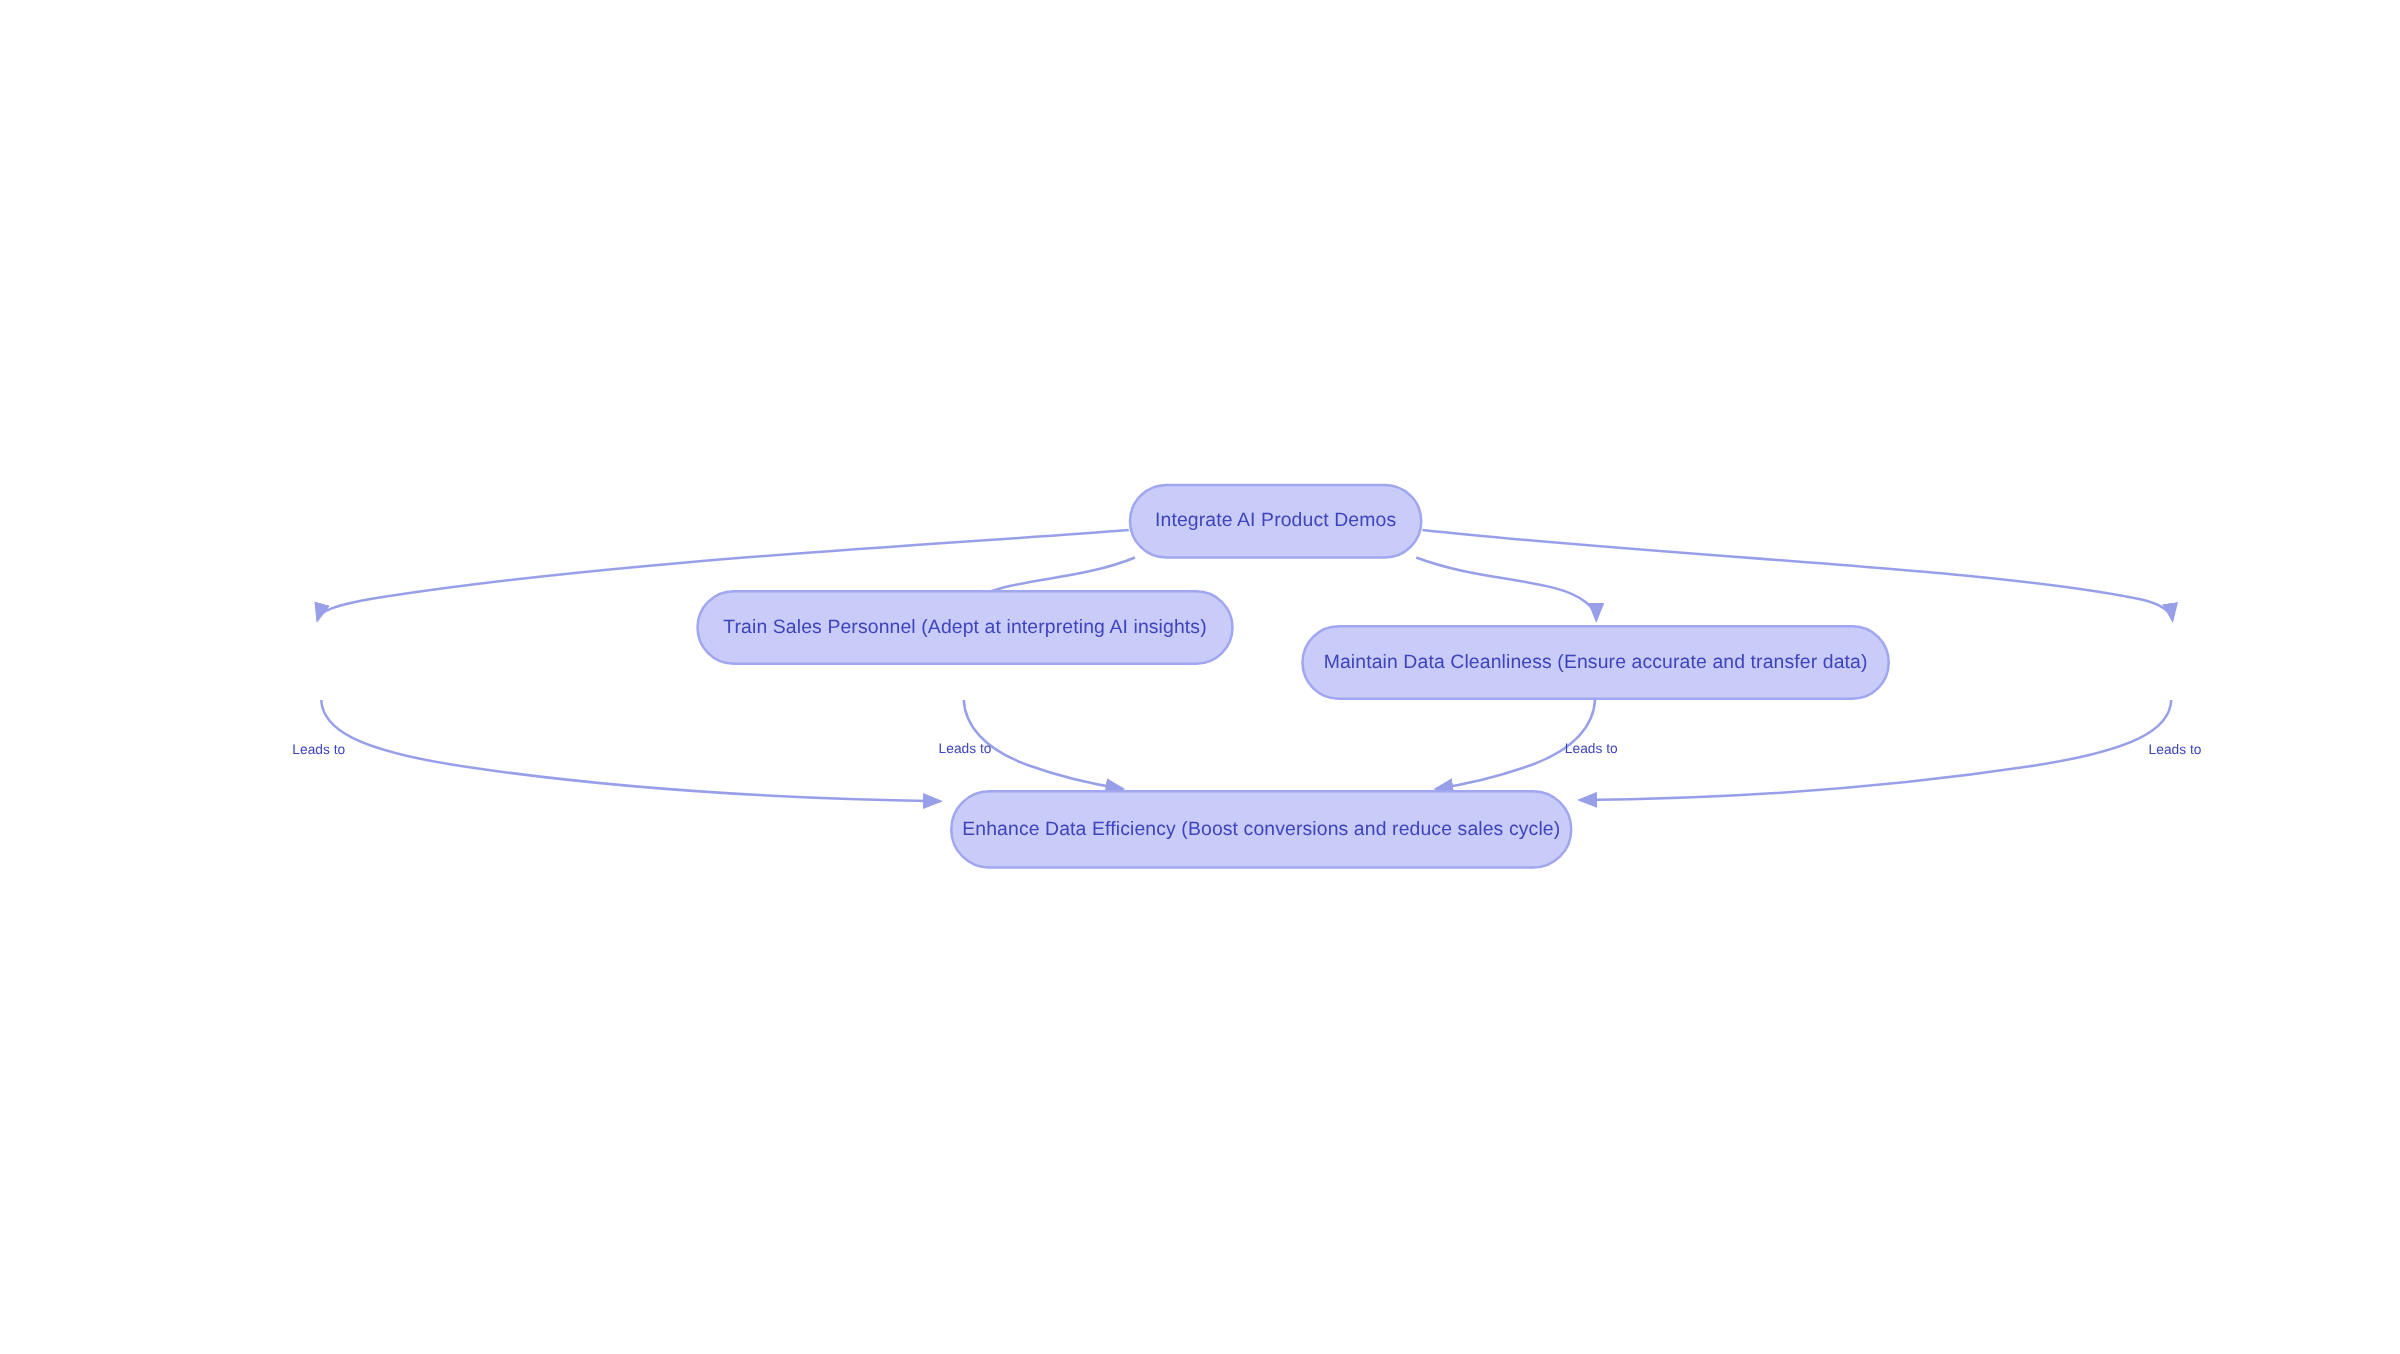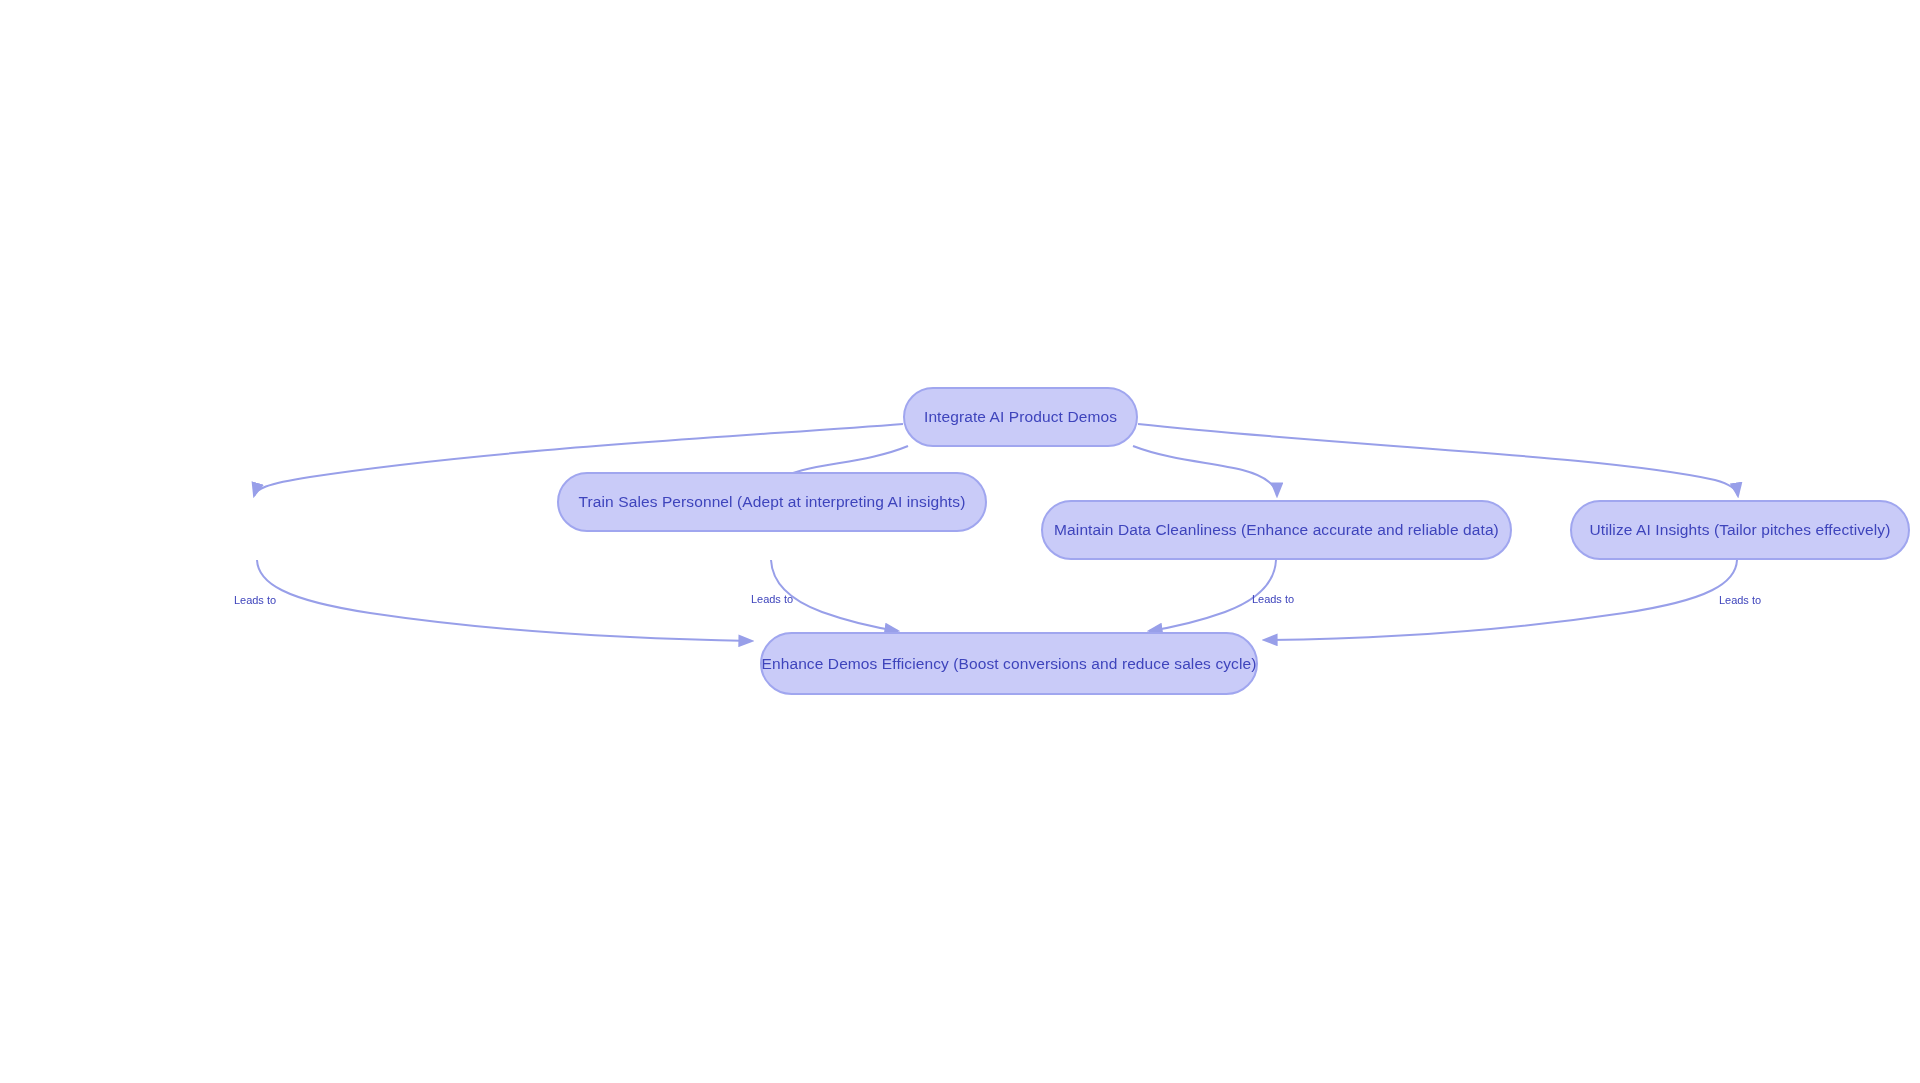--- a/index.html
+++ b/index.html
@@ -67,25 +67,22 @@
       <path d="M 1276 560 C 1275 580, 1260 599, 1225 612 C 1197 622, 1169 628, 1149 631" fill="none" stroke="#989fe9" stroke-width="2" marker-end="url(#arrowhead)"></path>
       <path d="M 1737 560 C 1736 583, 1709 600, 1624 613 C 1504 631, 1380 639, 1264 640" fill="none" stroke="#989fe9" stroke-width="2" marker-end="url(#arrowhead)"></path>
     </svg>
     <div class="node" style="left: 903px; top: 387px; width: 235px; height: 60px;">
       <span>Integrate AI Product Demos</span>
     </div>
     <div class="node" style="left: 557px; top: 472px; width: 430px; height: 60px;">
       <span>Train Sales Personnel (Adept at interpreting AI insights)</span>
     </div>
     <div class="node" style="left: 1041px; top: 500px; width: 471px; height: 60px;">
-      <span>Maintain Data Cleanliness (Enhance accurate and reliable data)</span>
-    </div>
-    <div class="node" style="left: 1570px; top: 500px; width: 340px; height: 60px;">
-      <span>Utilize AI Insights (Tailor pitches effectively)</span>
+      <span>Maintain Data Cleanliness (Ensure accurate and transfer data)</span>
     </div>
     <div class="node" style="left: 760px; top: 632px; width: 498px; height: 63px;">
-      <span>Enhance Demos Efficiency (Boost conversions and reduce sales cycle)</span>
+      <span>Enhance Data Efficiency (Boost conversions and reduce sales cycle)</span>
     </div>
     <div class="edge-label" style="left: 255px; top: 600px;">Leads to</div>
     <div class="edge-label" style="left: 772px; top: 599px;">Leads to</div>
     <div class="edge-label" style="left: 1273px; top: 599px;">Leads to</div>
     <div class="edge-label" style="left: 1740px; top: 600px;">Leads to</div>
   </div>
 
 </body></html>

